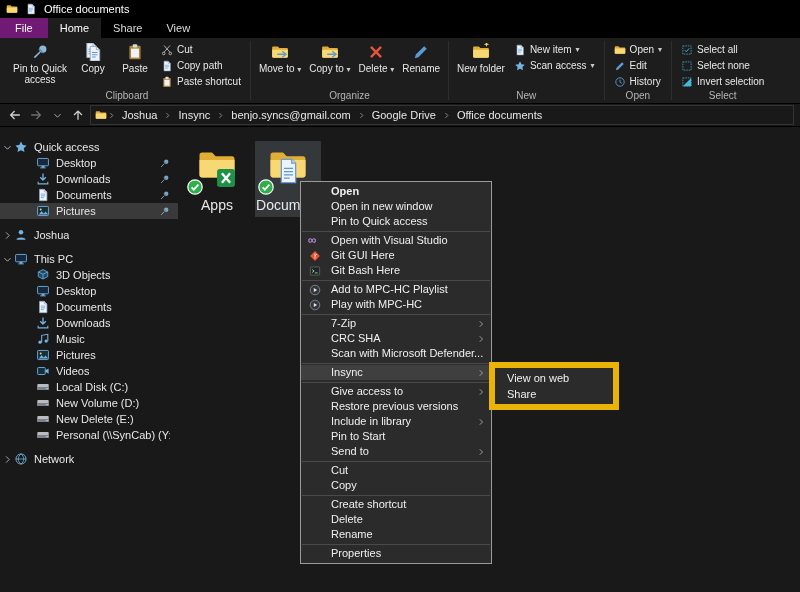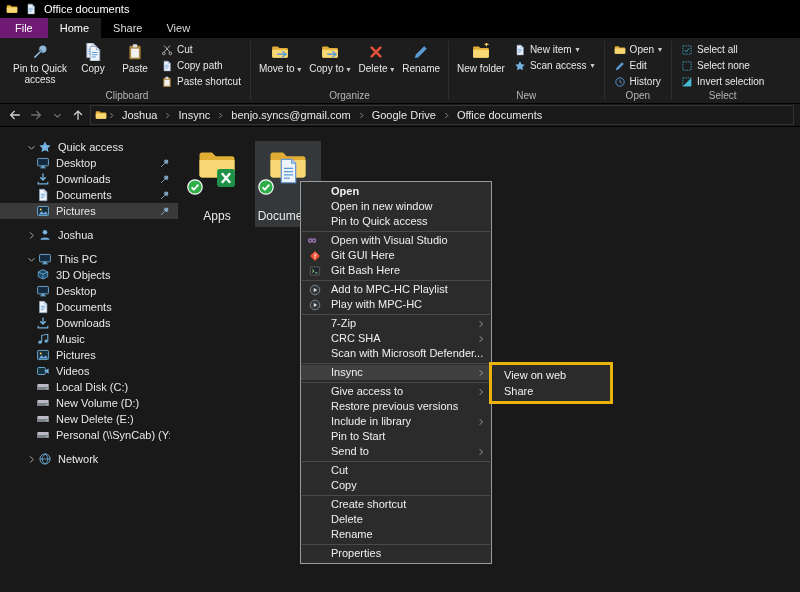--- a/index.html
+++ b/index.html
@@ -37,50 +37,50 @@
   .addressrow{height:22px;display:flex;align-items:center;gap:3px;padding:0 6px;background:#191919;border-bottom:1px solid #000;}
   .navbtn{width:18px;height:18px;display:flex;align-items:center;justify-content:center;}
   .addressbox{flex:1;height:18px;border:1px solid #333;background:#191919;display:flex;align-items:center;padding:0 4px;overflow:hidden;}
   .crumb{padding:0 6px;color:#e8e8e8;white-space:nowrap;}
   .crumbchev{width:7px;height:7px;margin:0 1px;}
 
   
   .main{display:flex;height:466px;}
   .sidebar{width:178px;padding-top:12px;flex-shrink:0;}
   .srow{display:flex;align-items:center;height:16px;padding-right:8px;}
-  .srow.l0{padding-left:24px;}
+  .srow.l0{padding-left:0;}
   .srow.l1{padding-left:36px;}
   .srow.mt{margin-top:8px;}
   .srow.selected{background:#3a3a3a;}
   .chev{width:14px;display:flex;justify-content:center;flex-shrink:0;}
   .sicon{width:14px;height:14px;margin-right:6px;flex-shrink:0;}
   .slabel{white-space:nowrap;overflow:hidden;}
   .spin{width:11px;height:11px;margin-left:auto;opacity:.85;flex-shrink:0;}
 
   .content{flex:1;position:relative;padding:14px 0 0 6px;}
   .tile{display:inline-flex;flex-direction:column;align-items:center;width:66px;margin-right:2px;vertical-align:top;padding:2px 0 4px;}
   .tile.selected{background:#34383b;}
   .iconwrap{position:relative;width:56px;height:52px;}
   .tfolder{position:absolute;left:5px;top:2px;width:46px;height:40px;}
   .tExcel{position:absolute;left:26px;top:24px;width:22px;height:22px;}
   .tBluedoc{position:absolute;left:18px;top:15px;width:21px;height:26px;}
   .tbadge{position:absolute;left:-2px;top:36px;width:16px;height:16px;}
-  .flabel{font-size:12px;margin-top:14px;text-align:center;max-width:64px;white-space:nowrap;overflow:hidden;}
+  .flabel{font-size:14px;margin-top:2px;text-align:center;max-width:64px;white-space:nowrap;overflow:hidden;}
 
   
   .ctxmenu{position:absolute;left:300px;top:181px;width:190px;background:#2b2b2b;border:1px solid #9b9b9b;padding:2px 0;z-index:10;}
   .mi{position:relative;height:15px;line-height:15px;padding-left:30px;color:#f0f0f0;font-size:11px;white-space:nowrap;}
   .mi.bold{font-weight:bold;}
   .mi.hl{background:#3f3f3f;}
   .micon{position:absolute;left:8px;top:1.5px;width:12px;height:12px;}
   .micon.glyph{font-size:12px;line-height:12px;font-weight:bold;color:#b087d6;width:auto;height:auto;left:7px;top:1px;}
   .marrow{position:absolute;right:6px;top:3.5px;width:8px;height:8px;}
   .msep{height:1px;background:#4a4a4a;margin:1.5px 1px;}
 
-  .submenu{position:absolute;left:489px;top:362px;width:118px;background:#2b2b2b;border:3px solid #eab308;padding:2px 0;z-index:11;}
+  .submenu{position:absolute;left:489px;top:362px;width:118px;background:#2b2b2b;border:6px solid #eab308;padding:2px 0;z-index:11;}
   .smi{height:16px;line-height:16px;padding-left:12px;font-size:11px;color:#f0f0f0;white-space:nowrap;}
 </style>
 </head>
 <body>
 
 <svg width="0" height="0" style="position:absolute" aria-hidden="true">
 <defs>
 <symbol id="s-folder" viewBox="0 0 16 16">
         <path d="M1 4c0-.6.4-1 1-1h4l1.5 1.5H14c.6 0 1 .4 1 1V12c0 .6-.4 1-1 1H2c-.6 0-1-.4-1-1z" fill="#e0ad35"></path>
         <path d="M1 6h14v6c0 .6-.4 1-1 1H2c-.6 0-1-.4-1-1z" fill="#f8d775"></path>

